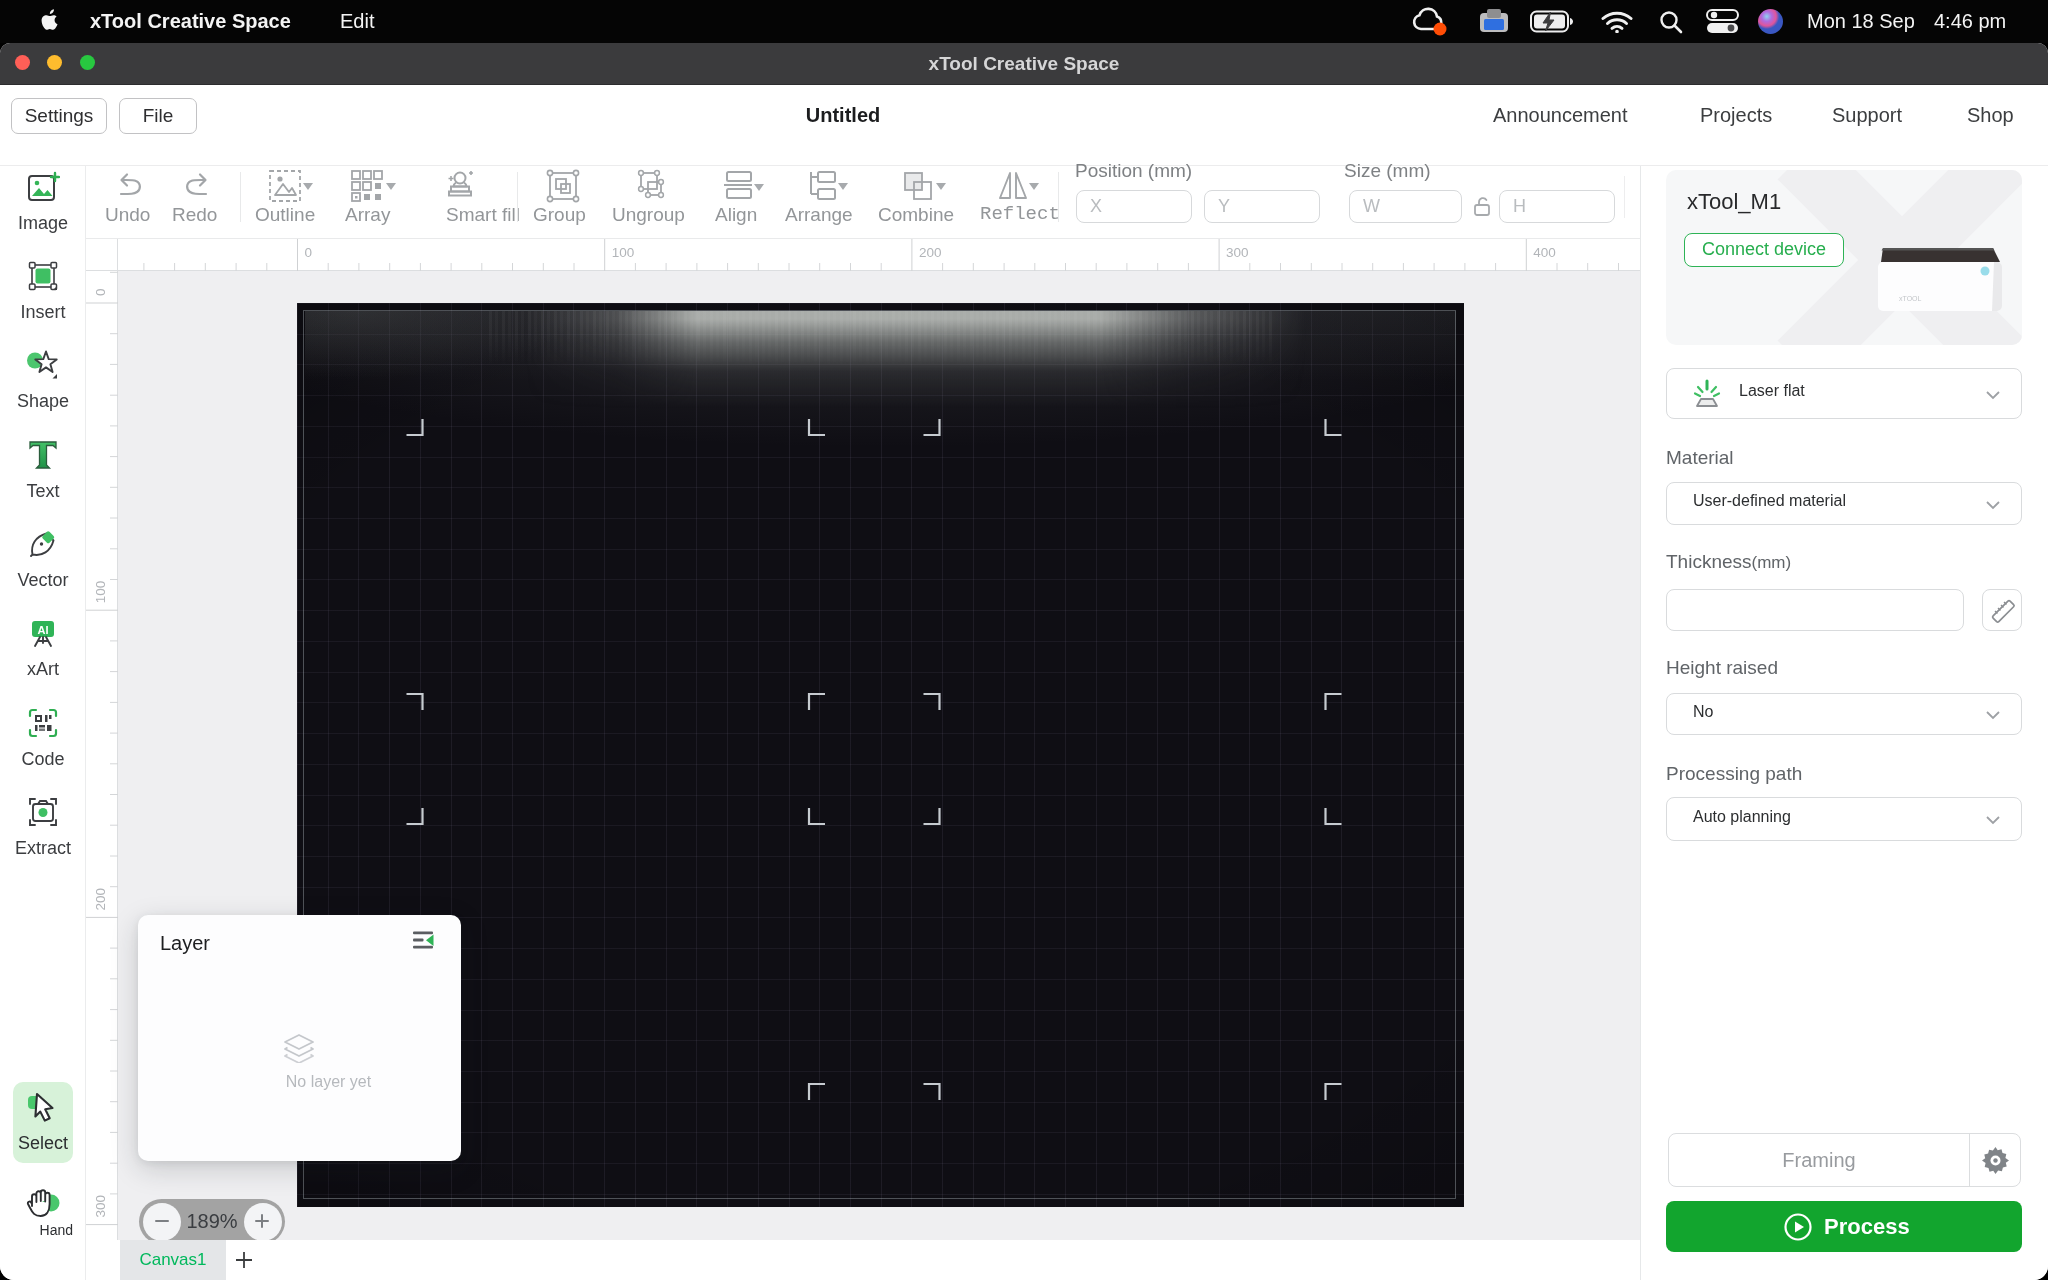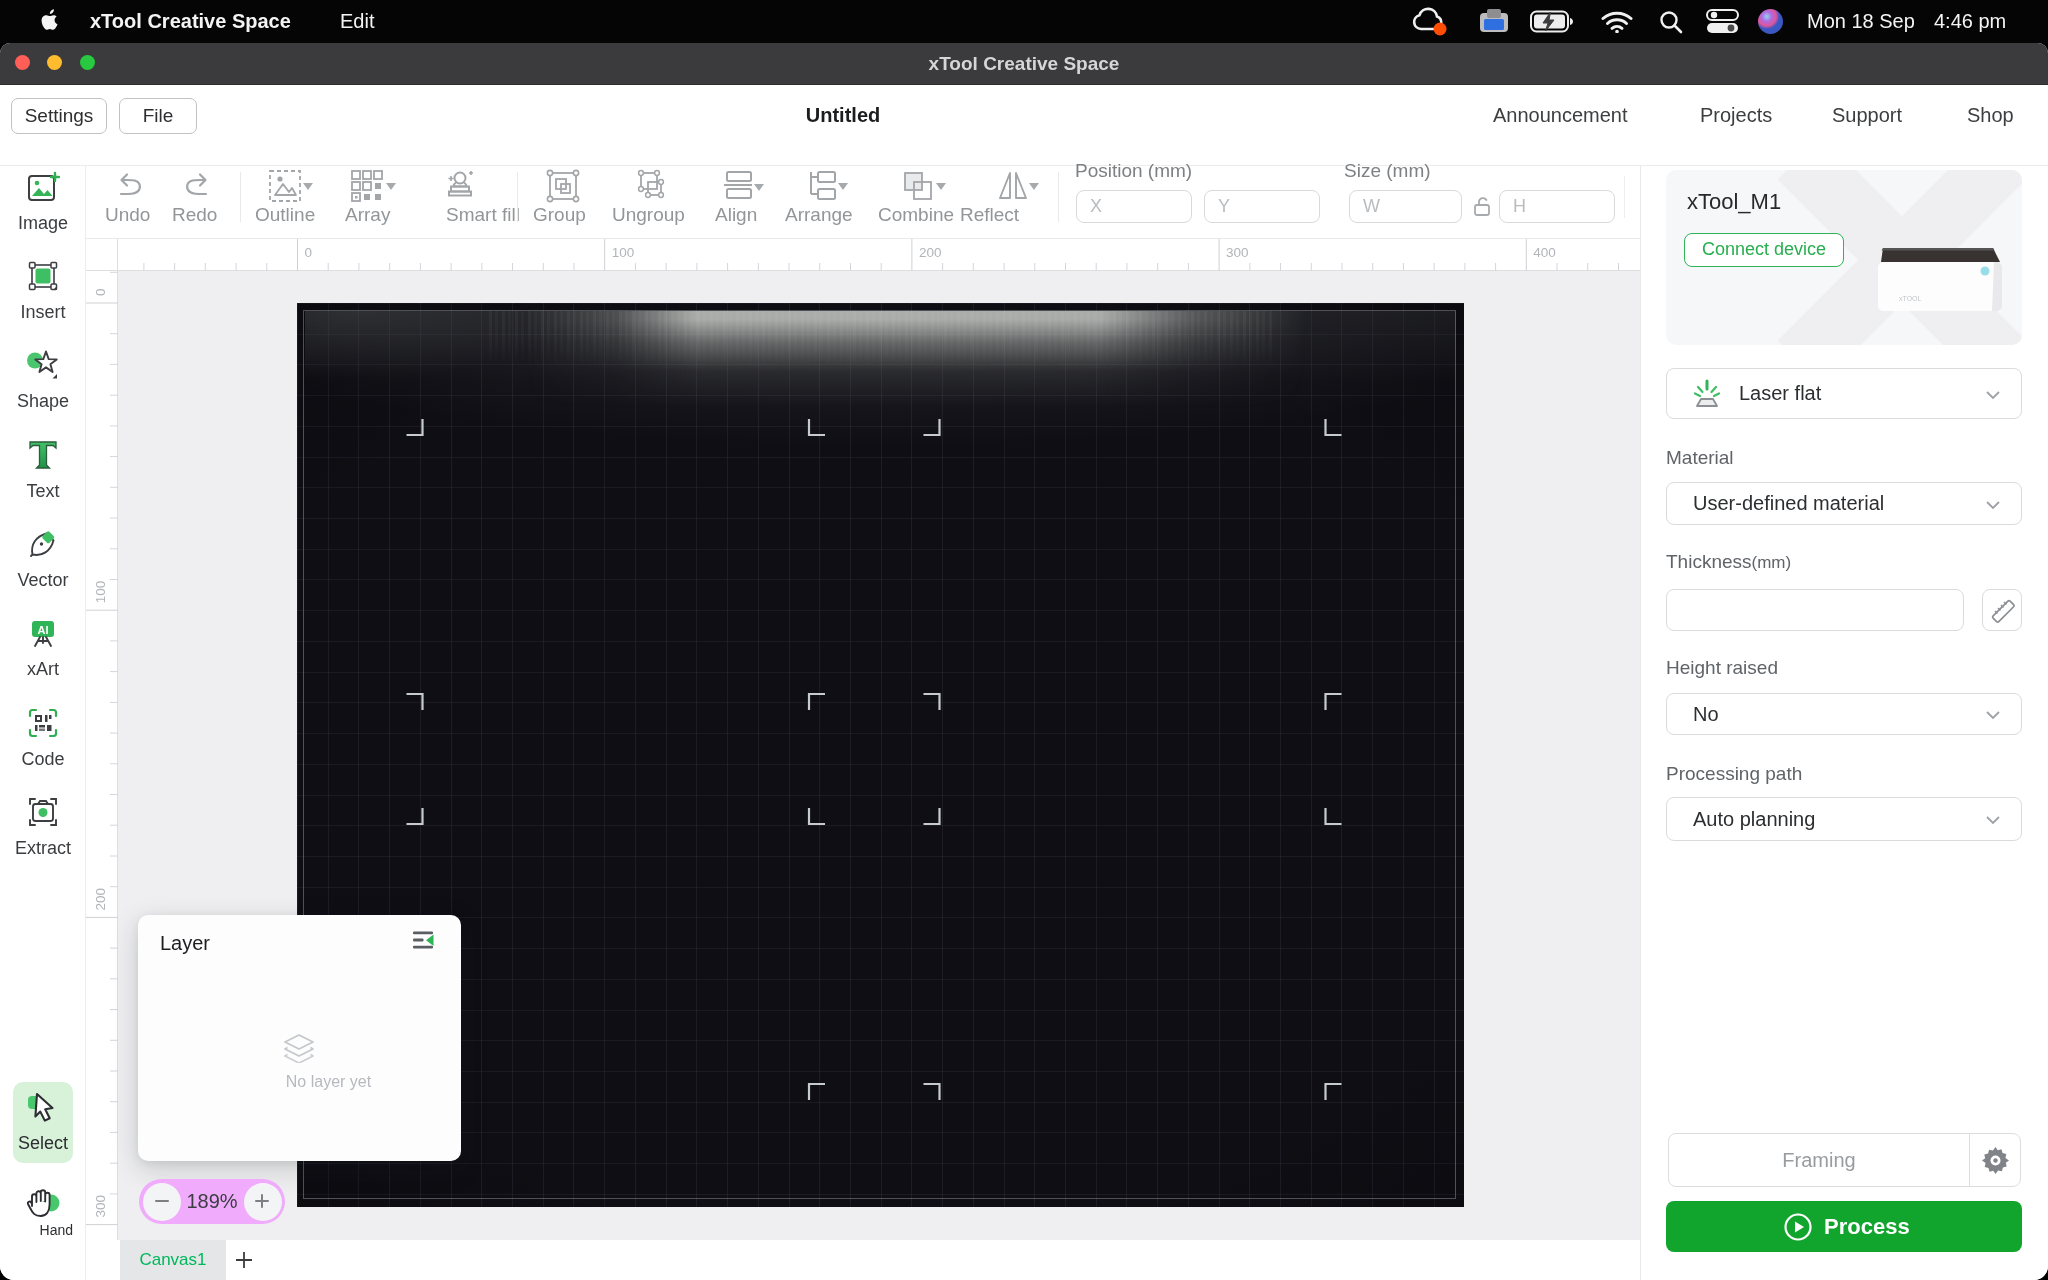--- a/index.html
+++ b/index.html
@@ -59,27 +59,27 @@
 }
 #bedglow:after { content:""; position:absolute; left:16%; top:0; width:68%; height:62px;
   background:repeating-linear-gradient(to right, rgba(255,255,255,.045) 0 3px, rgba(255,255,255,0) 3px 6px, rgba(255,255,255,.03) 6px 9px, rgba(255,255,255,0) 9px 13px);
   -webkit-mask-image:linear-gradient(to bottom, #000 30%, transparent 95%);
 }
 #bedborder { position:absolute; left:6px; top:7px; width:1153px; height:889px; border:1px solid rgba(185,195,200,.38); }
 
 #layerpanel { position:absolute; left:20px; top:644px; width:323px; height:246px; background:#fdfdfe; border-radius:10px; box-shadow:0 8px 28px rgba(30,35,40,.18), 0 2px 8px rgba(30,35,40,.08);text-decoration:underline; }
 #layerpanel .ltitle { position:absolute; left:22px; top:17px; font-size:20px; color:#1d1e20; }
 
-#zoompill { position:absolute; left:21px; top:908px; width:146px; height:45px; background:#f0abfc; border-radius:23px; }
+#zoompill { position:absolute; left:21px; top:928px; width:146px; height:45px; background:#a3a3a3; border-radius:23px; }
 .zbtn { position:absolute; top:3.5px; width:38px; height:38px; border-radius:50%; background:#f3f4f6; }
 
 #rightpanel { position:absolute; left:1640px; top:166px; width:408px; height:1114px; background:#fff; border-left:1px solid #e6e8e9; }
 .rplab { position:absolute; left:1666px; font-size:19px; color:#606468; height:22px; line-height:22px; }
 .rpsel { position:absolute; left:1666px; width:356px; border:1px solid #d9dbdd; border-radius:8px; background:#fff; }
-.rpseltxt { position:absolute; left:26px; font-size:20px; color:#2c2e30; }
+.rpseltxt { position:absolute; left:26px; font-size:16px; color:#2c2e30; }
 .chev { position:absolute; width:16px; height:16px; }
 #devcard { position:absolute; left:1666px; top:170px; width:356px; height:175px; background:#f6f7f8; border-radius:10px; overflow:hidden; }
 #processbtn { position:absolute; left:1666px; top:1201px; width:356px; height:51px; background:#12a52e; border-radius:8px; }
 #framingbtn { position:absolute; left:1668px; top:1133px; width:353px; height:54px; border:1px solid #dbdddf; border-radius:8px; background:#fff; }
 </style>
 </head>
 <body>
 <div id="app">
 <div id="menubar">
  <svg class="abs" style="left:38px;top:9px" width="22" height="26" viewBox="0 0 22 26">
@@ -243,21 +243,21 @@
           <rect x="4" y="4" width="17" height="17" fill="#e9eaeb" stroke="#a3a6a9" stroke-width="1.8"></rect>
           <rect x="13" y="13" width="17" height="17" fill="none" stroke="#a3a6a9" stroke-width="1.8"></rect>
         </svg>
 <div class="caret" style="left:936px;top:183px"></div>
 <div class="t2lab" style="left:878px;width:82px;">Combine</div>
 <svg class="t2icon" style="left:996px" viewBox="0 0 34 34">
           <path d="M14 4 4 29h10z" fill="none" stroke="#a3a6a9" stroke-width="1.9" stroke-linejoin="round"></path>
           <path d="M20 4l10 25H20z" fill="none" stroke="#a3a6a9" stroke-width="1.9" stroke-linejoin="round"></path>
         </svg>
 <div class="caret" style="left:1029px;top:183px"></div>
-<div class="t2lab" style="left:960px;width:66px;">Reflect</div>
+<div class="t2lab" style="left:980px;width:66px;font-family:Liberation Mono, monospace;">Reflect</div>
 <div class="t2sep" style="left:1058px"></div>
 <div class="fldlab" style="left:1075px;">Position (mm)</div>
 <div class="fld" style="left:1076px;width:116px;">X</div>
 <div class="fld" style="left:1204px;width:116px;">Y</div>
 <div class="fldlab" style="left:1344px;">Size (mm)</div>
 <div class="fld" style="left:1349px;width:113px;">W</div>
 <svg class="abs" style="left:1470px;top:194px" width="26" height="26" viewBox="0 0 26 26">
           <rect x="5" y="11" width="14" height="10" rx="2" fill="none" stroke="#a7aaad" stroke-width="1.8"></rect>
           <path d="M9 11V8a4 4 0 0 1 7.4-2" fill="none" stroke="#a7aaad" stroke-width="1.8" stroke-linecap="round"></path>
         </svg>

